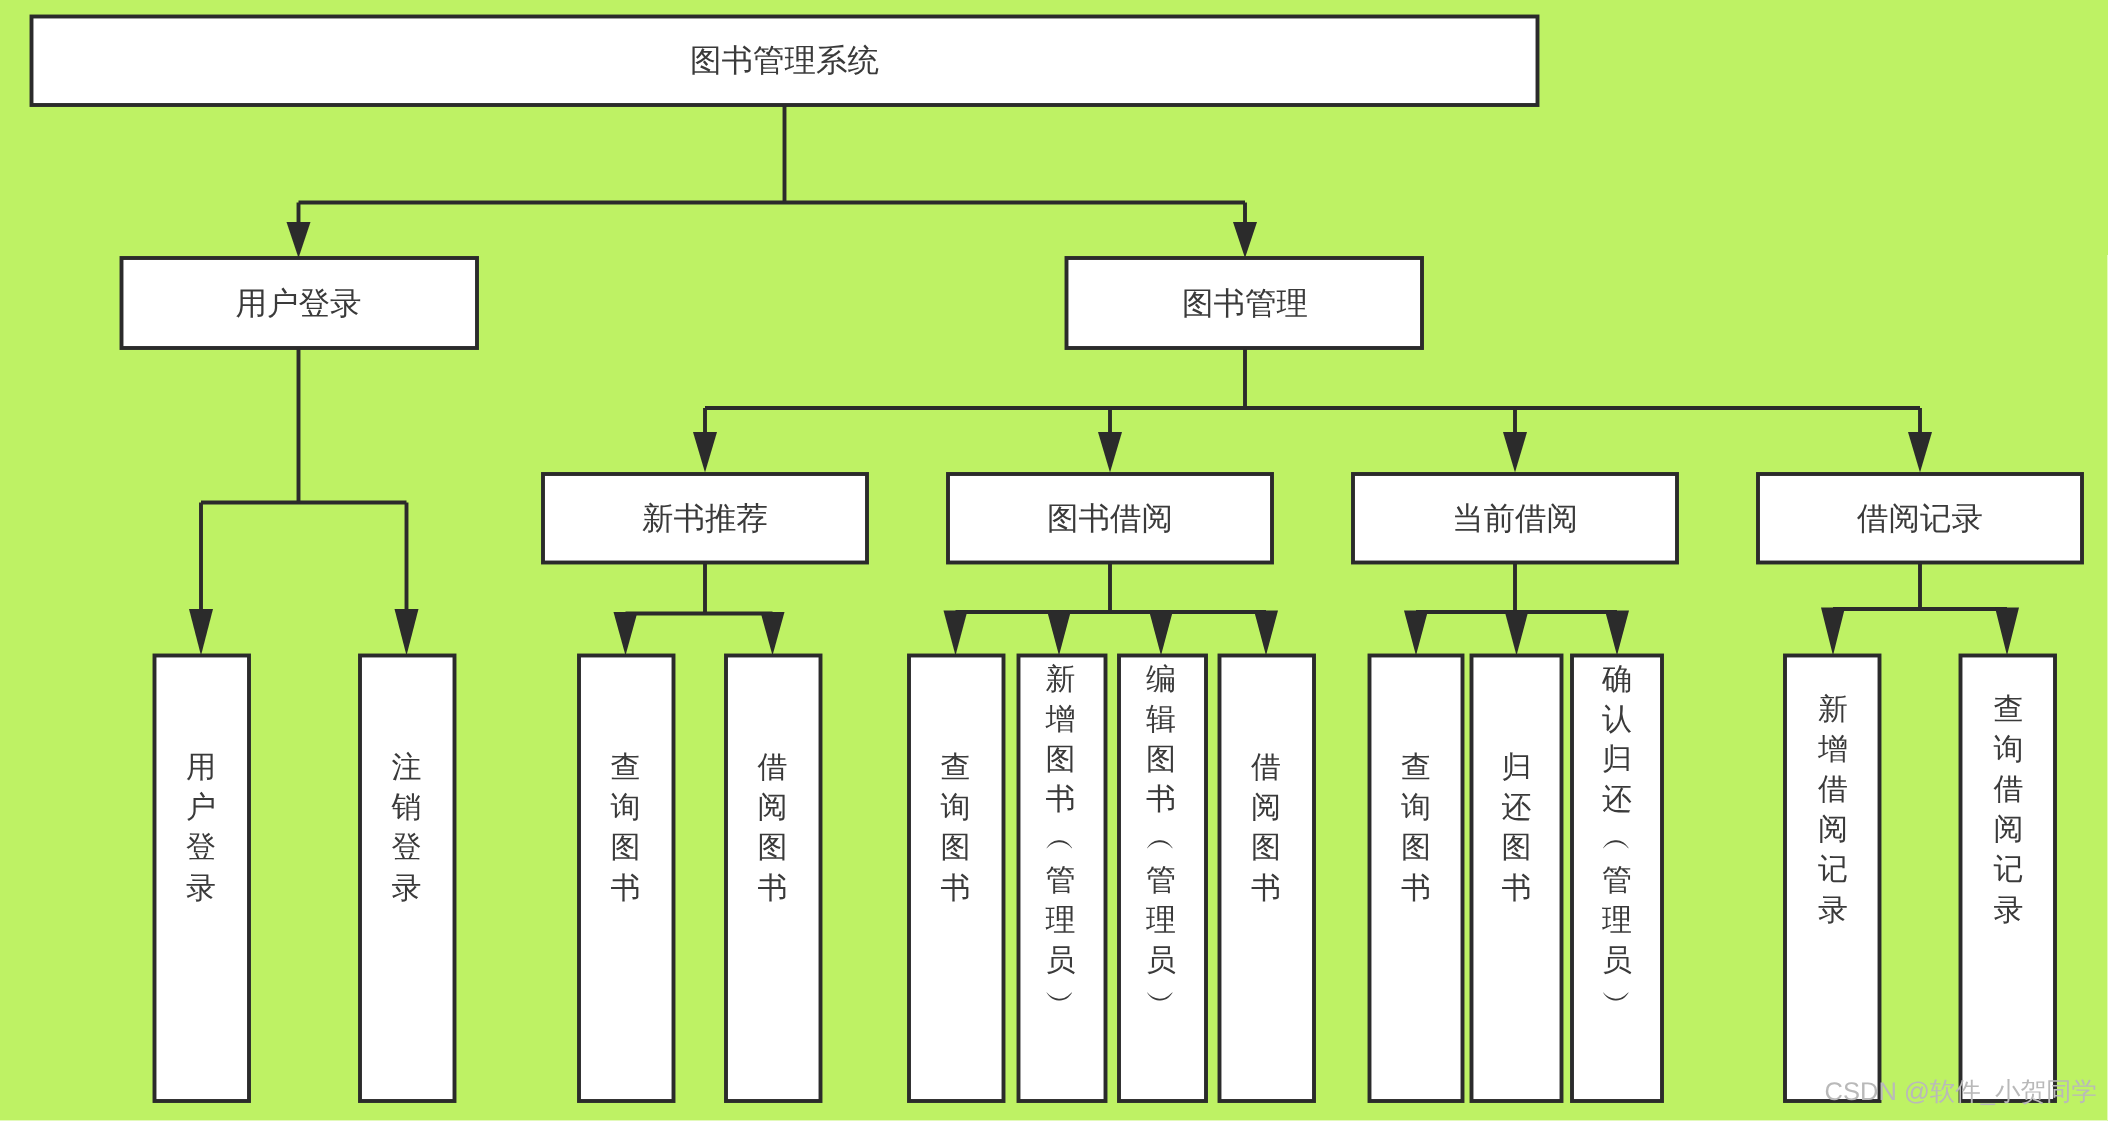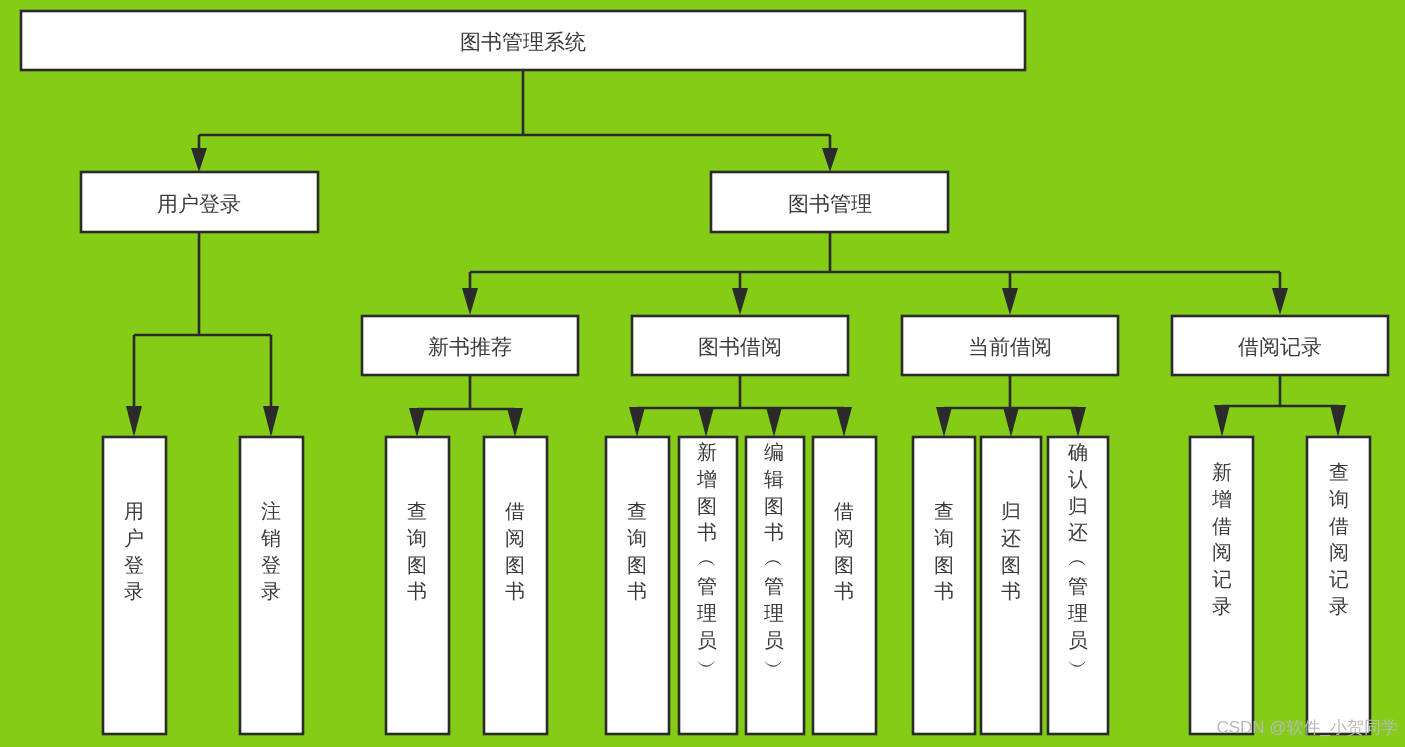--- a/index.html
+++ b/index.html
@@ -8,21 +8,21 @@
     padding: 0;
     background: #ffffff;
   }
   body {
     font-family: "Liberation Sans", "DejaVu Sans", sans-serif;
   }
   #diagram-canvas {
     position: relative;
     width: 1405px;
     height: 747px;
-    background: #84cc16;
+    background: #bef264;
     overflow: hidden;
   }
   svg.diagram-svg {
     position: absolute;
     left: 0;
     top: 0;
     width: 1405px;
     height: 747px;
   }
   .node-box {

